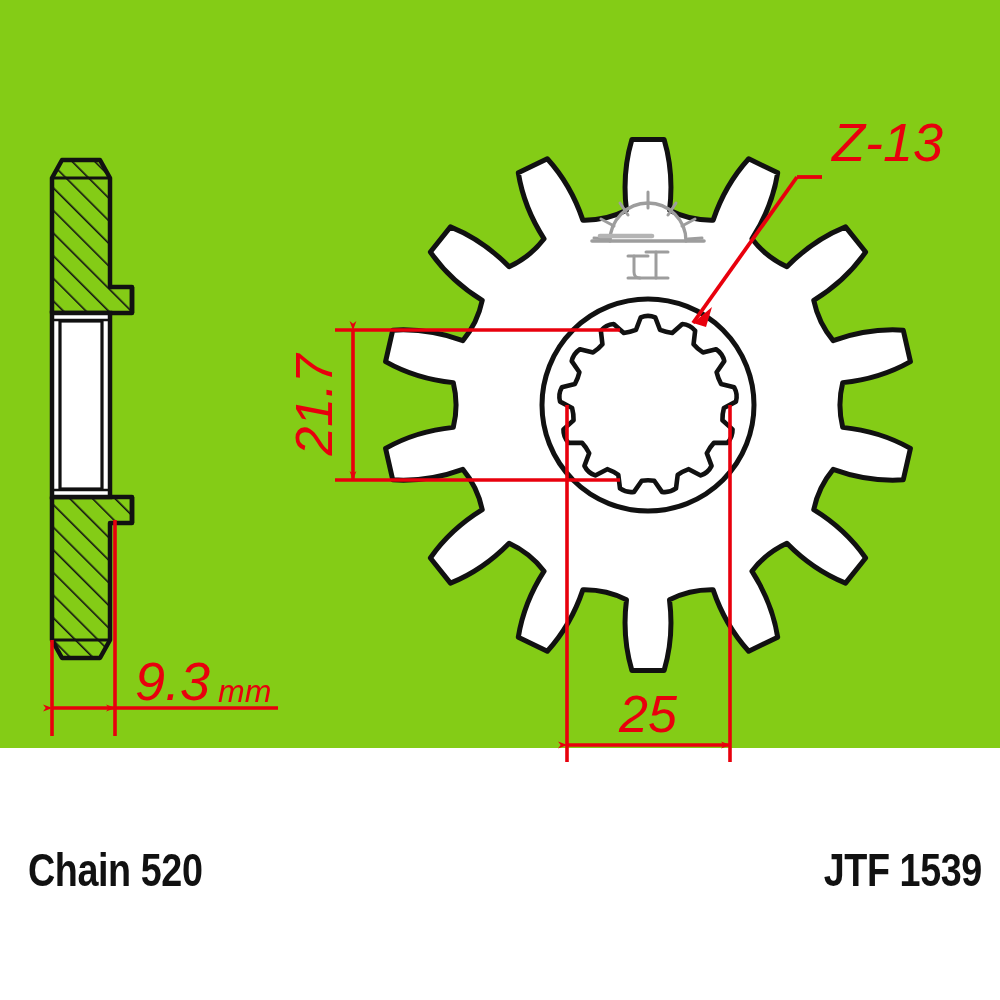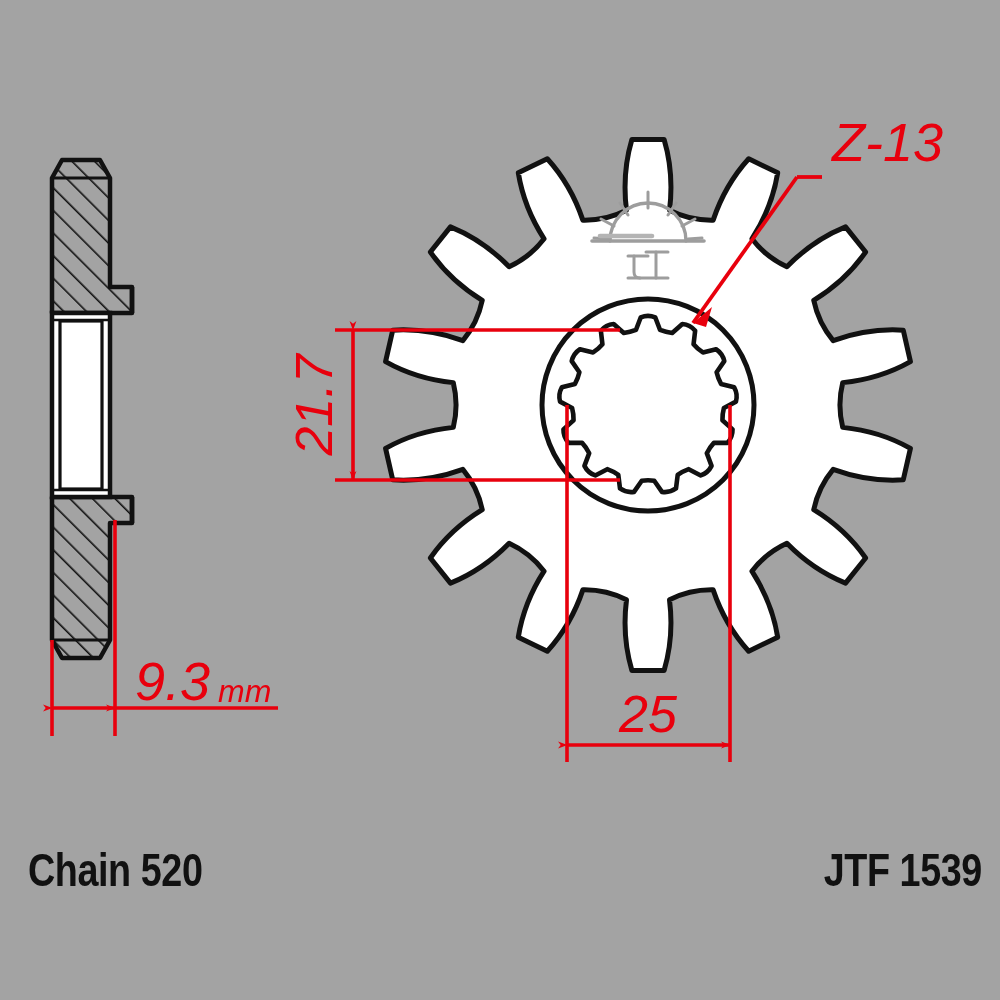--- a/index.html
+++ b/index.html
@@ -9,22 +9,22 @@
   }
   body {
     width: 1000px;
     height: 1000px;
     font-family: "Liberation Sans", sans-serif;
     overflow: hidden;
   }
   #stage {
     position: relative;
     width: 1000px;
-    height: 1000px;
-    background: #a3a3a3;
+    height: 748px;
+    background: #84cc16;
     text-align: right;
   }
   #drawing {
     position: absolute;
     left: 0;
     top: 0;
     width: 1000px;
     height: 1000px;
   }
   .cap-text {

